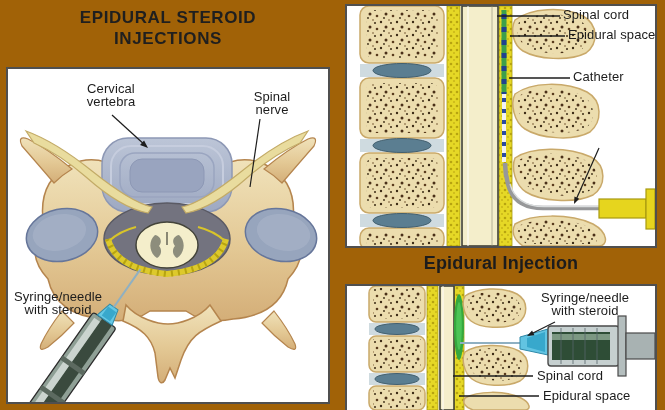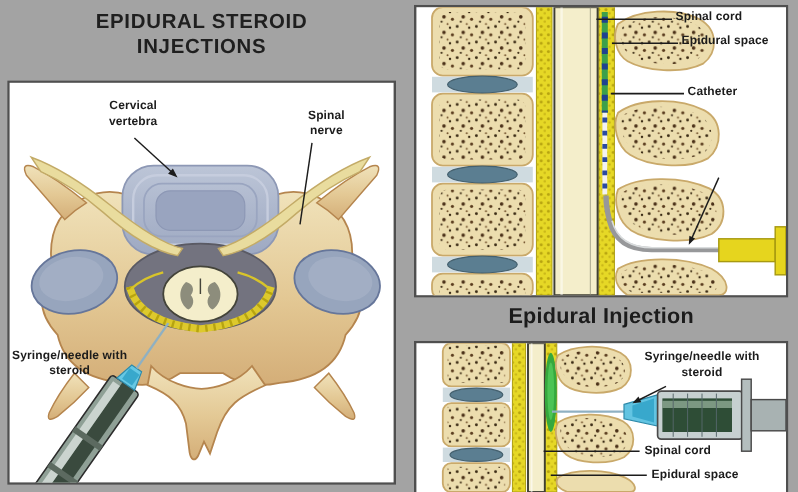--- a/index.html
+++ b/index.html
@@ -1,26 +1,26 @@
 <!DOCTYPE html>
 <html><head>
 <meta charset="utf-8">
 <style>
   html,body{margin:0;padding:0;}
   body{font-family:"Liberation Sans",sans-serif;}
   #stage{
-    position:relative;width:665px;height:410px;background:#a3a3a3;
+    position:relative;width:665px;height:410px;background:#a16207;
     overflow:hidden;
   }
   .panel{
     position:absolute;background:#ffffff;border:2px solid #4f4f4f;
   }
   .panel svg{position:absolute;left:0;top:0;display:block;}
   .lbl{
-    position:absolute;color:#1c1c1c;font-weight:bold;font-size:10px;
+    position:absolute;color:#1c1c1c;font-weight:normal;font-size:13px;
     line-height:12.5px;letter-spacing:0.1px;
   }
   .lbl.center{text-align:center;}
   #title{
     position:absolute;left:42px;top:7px;width:252px;text-align:center;
     font-size:17px;line-height:21px;font-weight:bold;color:#1f1f1f;
     letter-spacing:0.6px;
   }
   #caption{
     position:absolute;left:345px;top:253px;width:312px;text-align:center;

